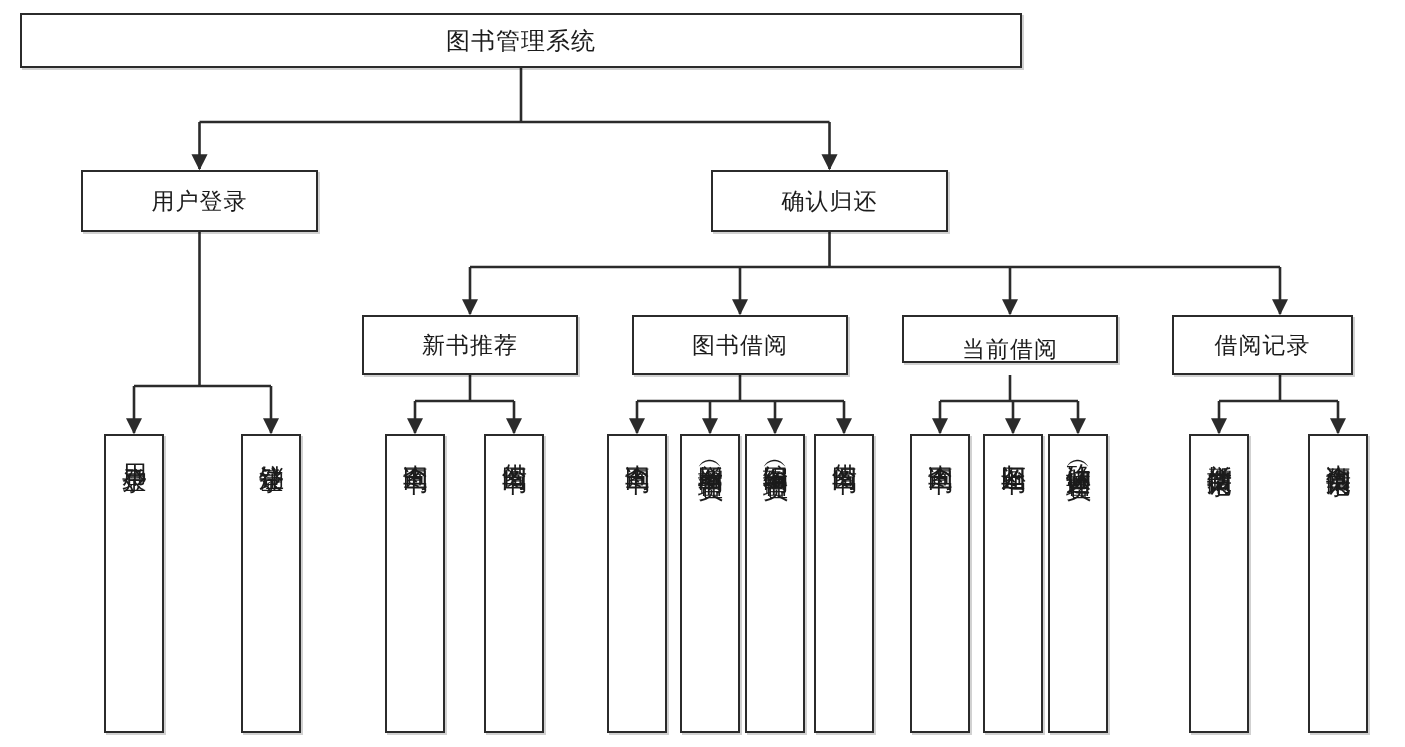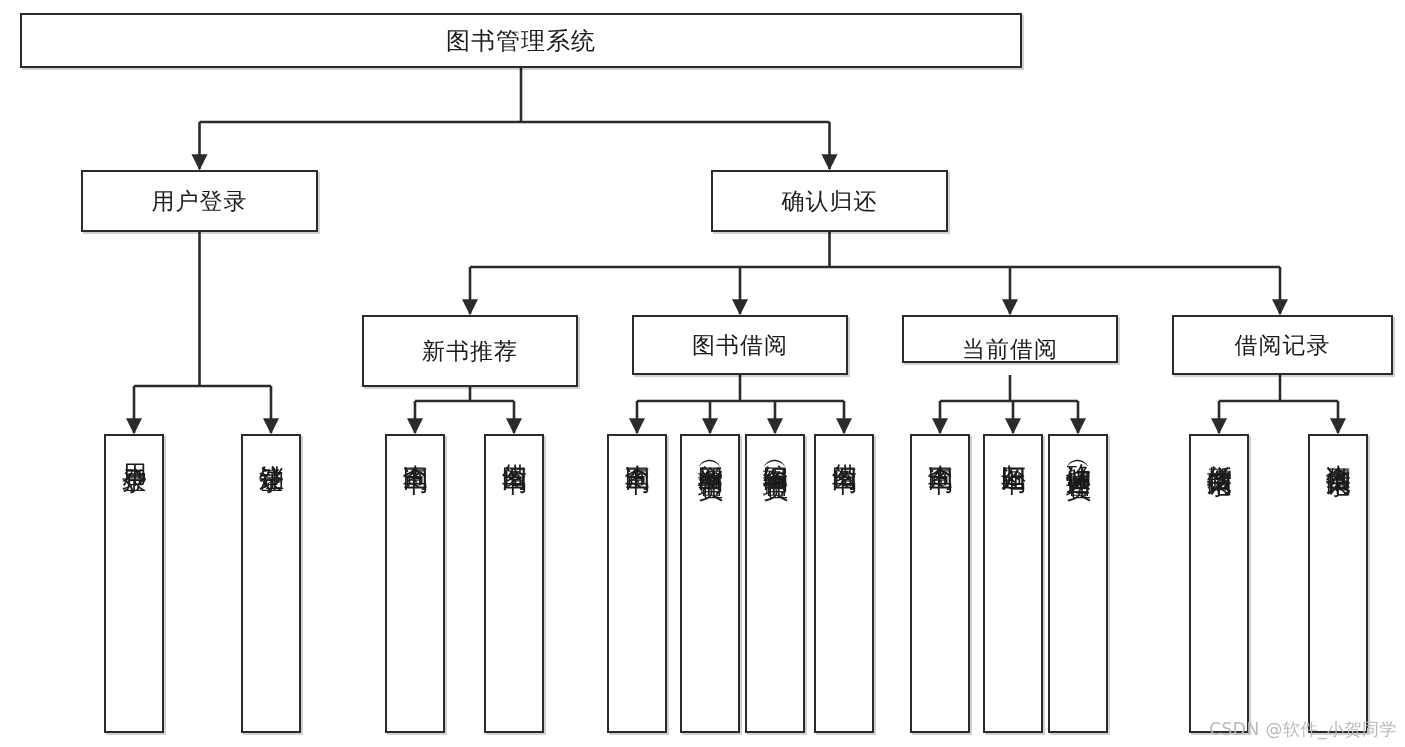--- a/index.html
+++ b/index.html
@@ -121,30 +121,30 @@
   <div id="nodes-layer">
       <div class="node h root" style="left: 20px; top: 13px; width: 1002px; height: 55px;">
         <span class="label">图书管理系统</span>
       </div>
       <div class="node h" style="left: 81px; top: 170px; width: 237px; height: 62px;">
         <span class="label">用户登录</span>
       </div>
       <div class="node h" style="left: 711px; top: 170px; width: 237px; height: 62px;">
         <span class="label">确认归还</span>
       </div>
-      <div class="node h" style="left: 362px; top: 315px; width: 216px; height: 72px; align-items: center;">
+      <div class="node h" style="left: 362px; top: 315px; width: 216px; height: 60px; align-items: center;">
         <span class="label">新书推荐</span>
       </div>
       <div class="node h" style="left: 632px; top: 315px; width: 216px; height: 60px; align-items: center;">
         <span class="label">图书借阅</span>
       </div>
       <div class="node h" style="left: 902px; top: 315px; width: 216px; height: 48px; align-items: flex-end;">
         <span class="label">当前借阅</span>
       </div>
-      <div class="node h" style="left: 1172px; top: 315px; width: 221px; height: 60px;">
+      <div class="node h" style="left: 1172px; top: 315px; width: 181px; height: 60px;">
         <span class="label">借阅记录</span>
       </div>
       <div class="node leaf" style="left: 104px; top: 434px; width: 60px; height: 299px;">
         <span class="label">用户登录</span>
       </div>
       <div class="node leaf" style="left: 241px; top: 434px; width: 60px; height: 299px;">
         <span class="label">注销登录</span>
       </div>
       <div class="node leaf" style="left: 385px; top: 434px; width: 60px; height: 299px;">
         <span class="label">查询图书</span>
@@ -174,14 +174,13 @@
         <span class="label">确认归还（管理员）</span>
       </div>
       <div class="node leaf" style="left: 1189px; top: 434px; width: 60px; height: 299px;">
         <span class="label">新增借阅记录</span>
       </div>
       <div class="node leaf" style="left: 1308px; top: 434px; width: 60px; height: 299px;">
         <span class="label">查询借阅记录</span>
       </div>
     </div>
 
-  <div id="watermark">CSDN @软件_小贺同学</div>
 </div>
 
 </body></html>

